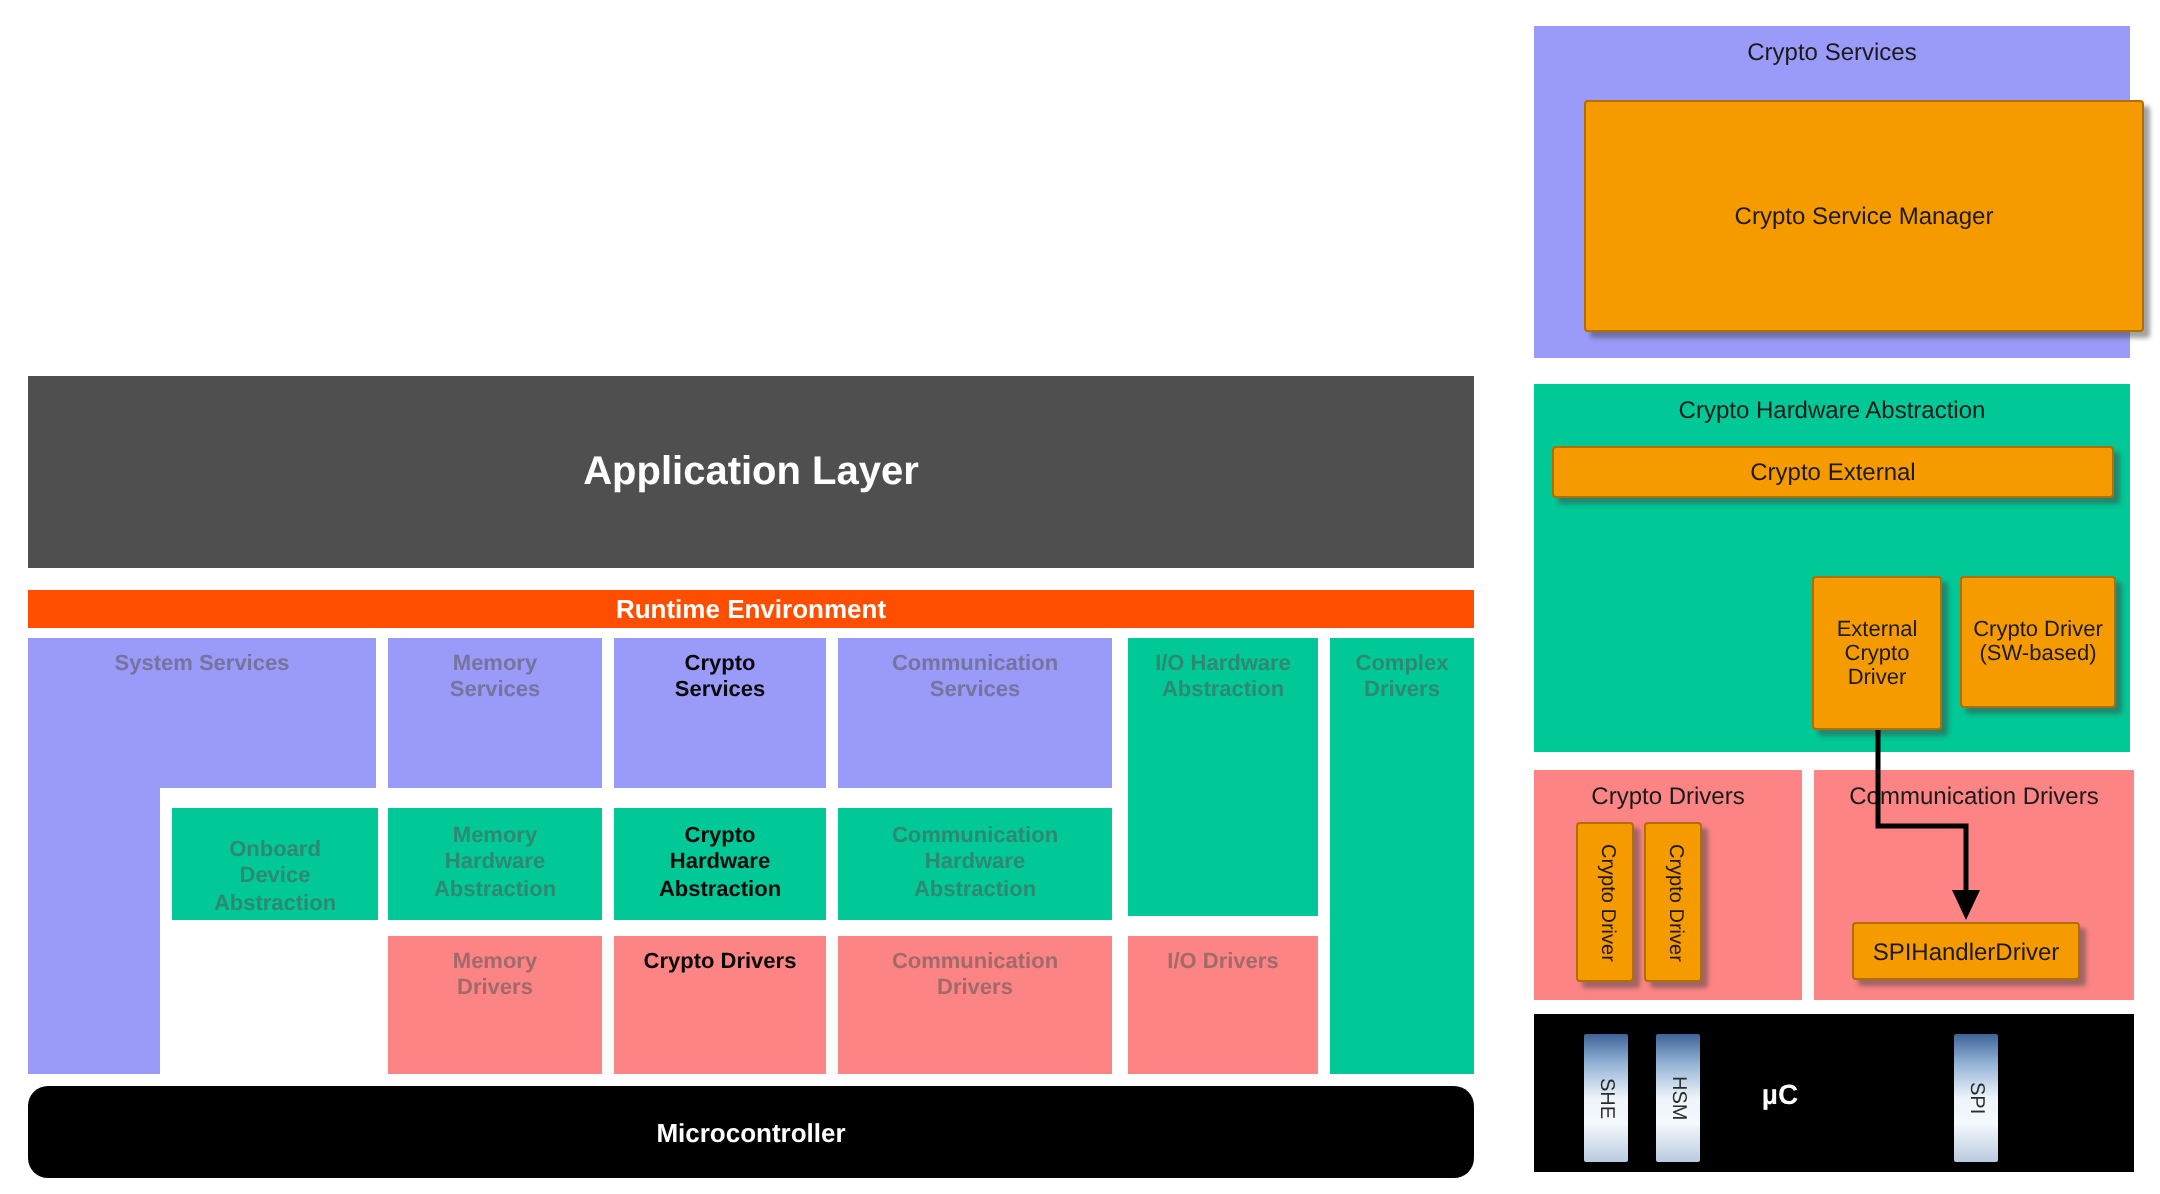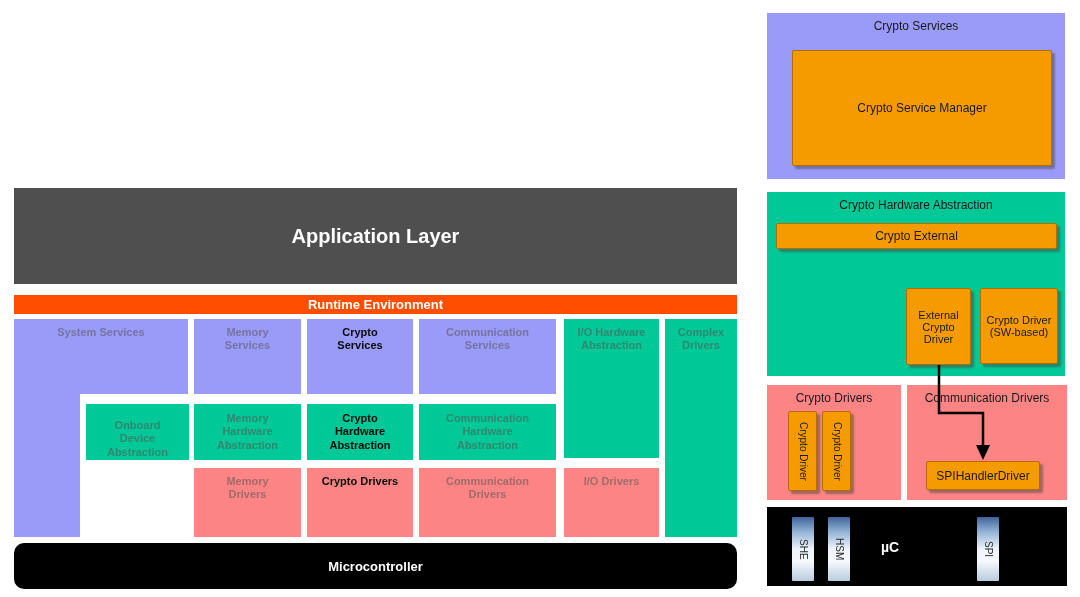--- a/index.html
+++ b/index.html
@@ -111,34 +111,34 @@
     <span class="lbl">I/O Drivers</span>
   </div>
 
   <div class="abs header-bar mcu" style="left:14px;top:543px;width:723px;height:46px;border-radius:10px;">
     <span>Microcontroller</span>
   </div>
 
   <div class="abs purple panel" style="left:767px;top:13px;width:298px;height:166px;">
     <div class="panel-title">Crypto Services</div>
   </div>
-  <div class="abs orange-box" style="left:792px;top:50px;width:260px;height:116px;font-size:12px;">
+  <div class="abs orange-box" style="left:792px;top:50px;width:280px;height:116px;font-size:12px;">
     <span>Crypto Service Manager</span>
   </div>
 
   <div class="abs green panel" style="left:767px;top:192px;width:298px;height:184px;">
     <div class="panel-title">Crypto Hardware Abstraction</div>
   </div>
   <div class="abs orange-box" style="left:776px;top:223px;width:281px;height:26px;font-size:12px;">
     <span>Crypto External</span>
   </div>
   <div class="abs orange-box" style="left:906px;top:288px;width:65px;height:77px;">
     <span style="max-width:52px;">External Crypto Driver</span>
   </div>
-  <div class="abs orange-box" style="left:980px;top:288px;width:78px;height:76px;">
+  <div class="abs orange-box" style="left:980px;top:288px;width:78px;height:66px;">
     <span style="max-width:66px;">Crypto Driver (SW-based)</span>
   </div>
 
   <div class="abs salmon panel" style="left:767px;top:385px;width:134px;height:115px;">
     <div class="panel-title">Crypto Drivers</div>
   </div>
   <div class="abs orange-box vtext" style="left:788px;top:411px;width:29px;height:80px;">
     <span>Crypto Driver</span>
   </div>
   <div class="abs orange-box vtext" style="left:822px;top:411px;width:29px;height:80px;">

